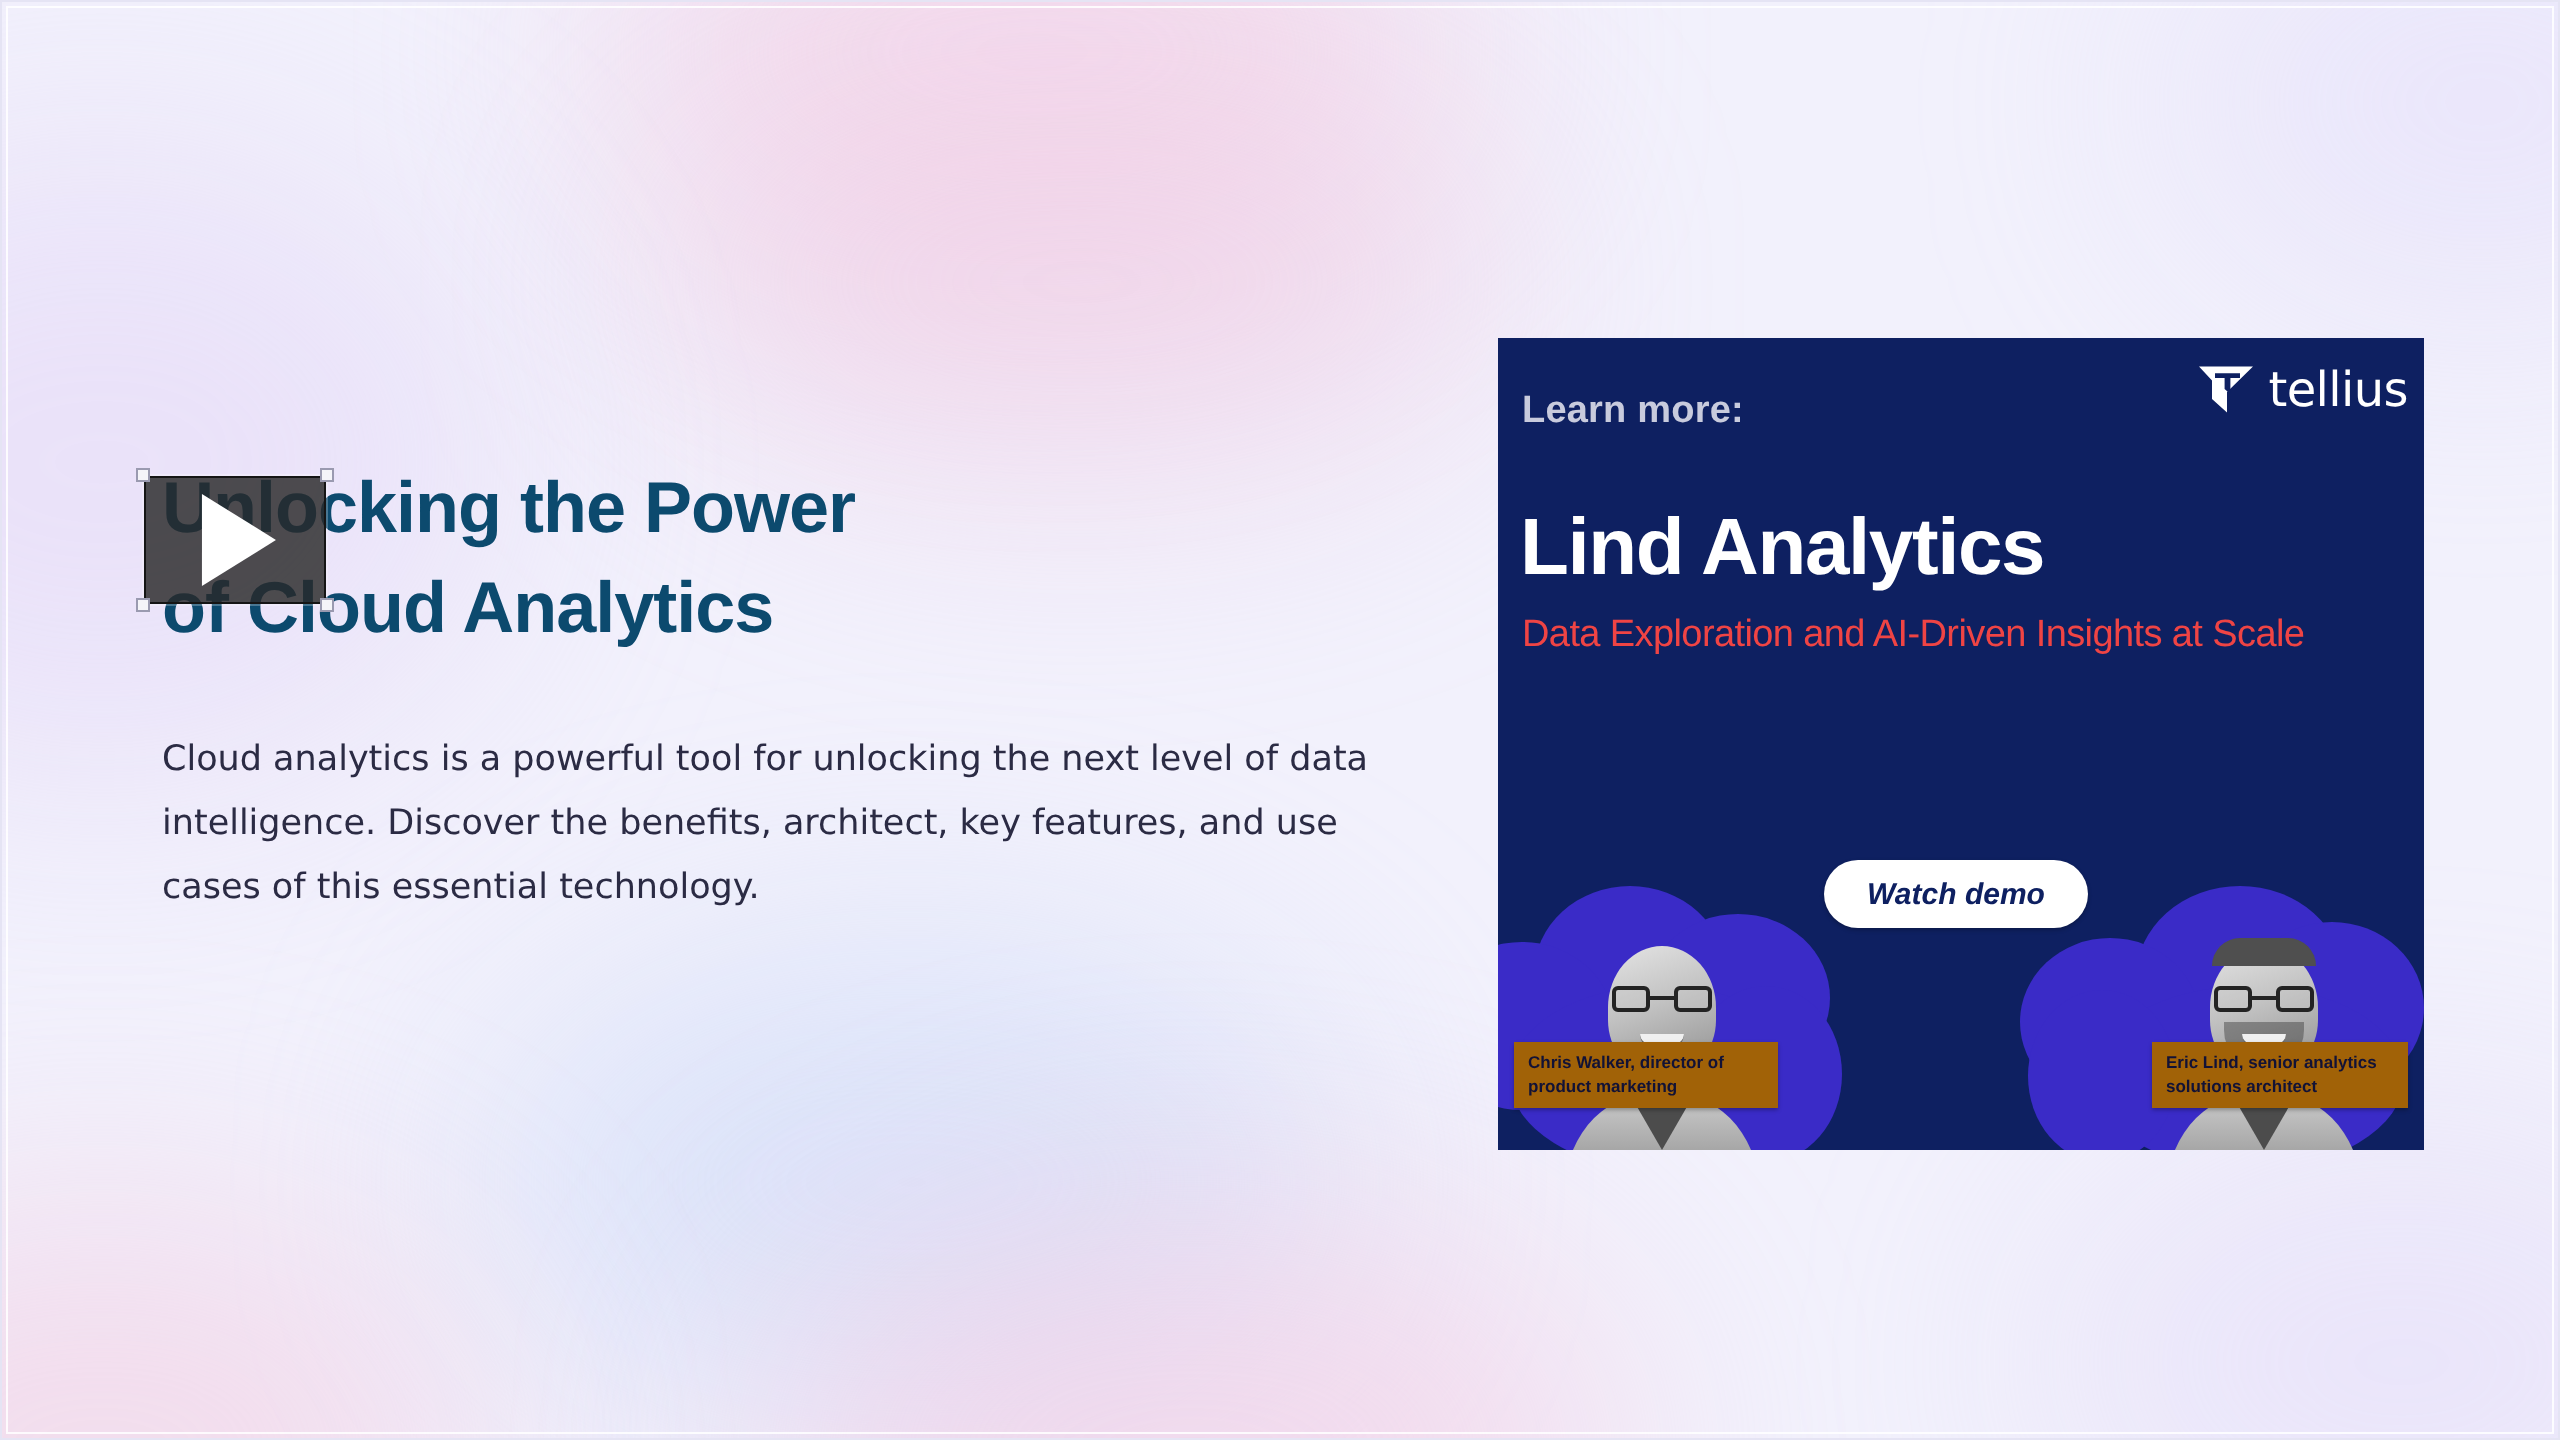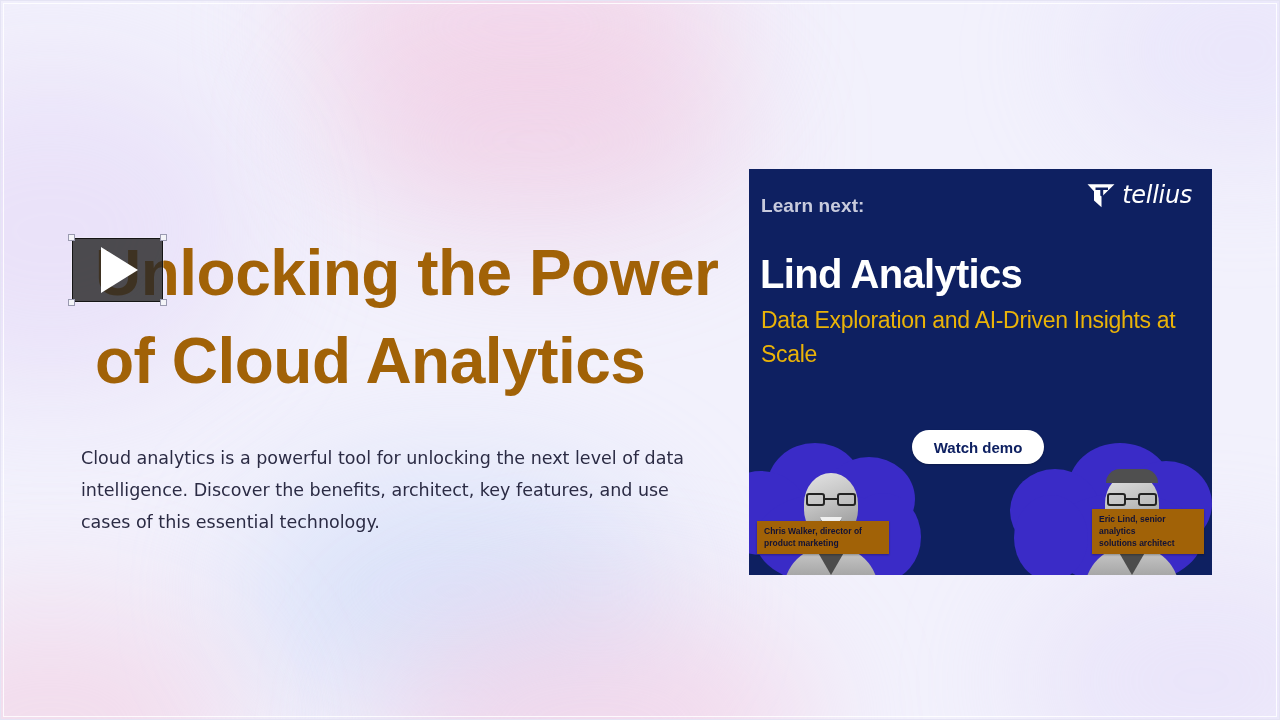--- a/index.html
+++ b/index.html
@@ -47,27 +47,26 @@
   .blob-h { left: 1080px; top: -60px;  width: 320px; height: 220px; background: rgba(220,212,248,0.35); }
 
   
   #left-column {
     position: absolute;
     left: 80px;
     top: 228px;
     width: 640px;
   }
   #slide-headline {
-    font-size: 64px;
+    font-size: 36px;
     line-height: 1.38;
     font-weight: 700;
-    color: #a16207;
+    color: #0c4a6e;
     letter-spacing: -0.5px;
     white-space: pre-line;
-    margin-left: 14px;
   }
   #slide-body {
     margin-top: 36px;
     font-size: 17.5px;
     line-height: 1.83;
     color: #2b2b44;
     width: 640px;
     font-family: "DejaVu Sans", sans-serif;
   }
 
@@ -115,26 +114,25 @@
     top: 168px;
     width: 463px;
     height: 406px;
     background: #0e2061;
     overflow: hidden;
   }
 
   
   #tellius-logo {
     position: absolute;
-    right: 20px;
+    right: 8px;
     top: 12px;
     display: flex;
-    align-items: flex-end;
+    align-items: flex-start;
     gap: 6px;
-    font-style: italic;
   }
   #tellius-logo .logo-word {
     color: #ffffff;
     font-size: 24px;
     font-weight: 400;
     letter-spacing: -0.3px;
     font-family: "DejaVu Sans", sans-serif;
   }
 
   
@@ -154,44 +152,45 @@
     font-size: 40px;
     font-weight: 700;
     color: #ffffff;
     letter-spacing: -0.7px;
   }
   #card-subtitle {
     position: absolute;
     left: 12px;
     top: 135px;
     width: 430px;
-    font-size: 23px;
+    font-size: 19px;
     font-weight: 400;
     line-height: 1.46;
-    color: #eab308;
+    color: #ef4444;
     letter-spacing: -0.3px;
   }
 
   
   #watch-demo-button {
     position: absolute;
     left: 163px;
     top: 261px;
     width: 132px;
     height: 34px;
     background: #ffffff;
     border-radius: 17px;
     color: #0e2061;
     font-size: 15px;
     font-weight: 700;
     display: flex;
     align-items: center;
     justify-content: center;
     cursor: pointer;
     box-shadow: 0 1px 2px rgba(0,0,0,0.25);
+    font-style: italic;
   }
 
   
   .speaker {
     position: absolute;
     bottom: 0;
     width: 172px;
     height: 140px;
   }
   .speaker.left  { left: 0px; }
@@ -333,21 +332,21 @@
     color: #121236;
     font-size: 8.5px;
     font-weight: 700;
     line-height: 1.42;
     text-align: left;
     padding: 4px 7px 5px 7px;
     white-space: pre-line;
     box-shadow: 0 1px 2px rgba(0,0,0,0.3);
   }
   .speaker.left  .speaker-caption { left: 8px;  width: 132px; }
-  .speaker.right .speaker-caption { right: 8px; width: 112px; }
+  .speaker.right .speaker-caption { right: 8px; width: 128px; }
 </style>
 </head>
 <body>
 
 <div id="slide-canvas">
 
   <div class="bg-blob blob-a"></div>
   <div class="bg-blob blob-b"></div>
   <div class="bg-blob blob-c"></div>
   <div class="bg-blob blob-d"></div>
@@ -375,21 +374,21 @@
   <div id="promo-card">
 
     <div id="tellius-logo">
       <svg width="30" height="27" viewBox="0 0 30 27">
         <path d="M1.5 2.2 L28.5 2.2 L15.5 15.0 L15.5 25.2 L8.0 18.5 L8.0 9.2 Z" fill="#ffffff"></path>
         <path d="M9.5 5.6 L22.0 5.6 L22.0 8.0 L17.2 8.0 L17.2 16.0 L14.3 13.5 L14.3 8.0 L9.5 8.0 Z" fill="#0e2061"></path>
       </svg>
       <span class="logo-word">tellius</span>
     </div>
 
-    <div id="card-eyebrow">Learn next:</div>
+    <div id="card-eyebrow">Learn more:</div>
     <div id="card-title">Lind Analytics</div>
     <div id="card-subtitle">Data Exploration and AI-Driven Insights at Scale</div>
 
     <div id="watch-demo-button">Watch demo</div>
 
     <div class="speaker left">
       <div class="cloud">
         <span class="c1"></span>
           <span class="c2"></span>
           <span class="c3"></span>

